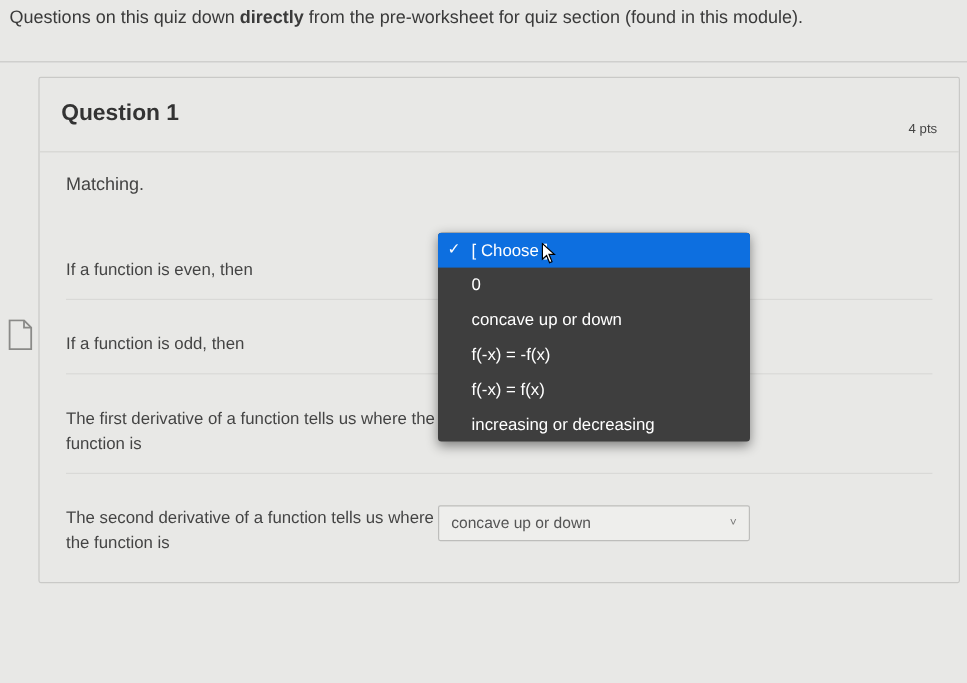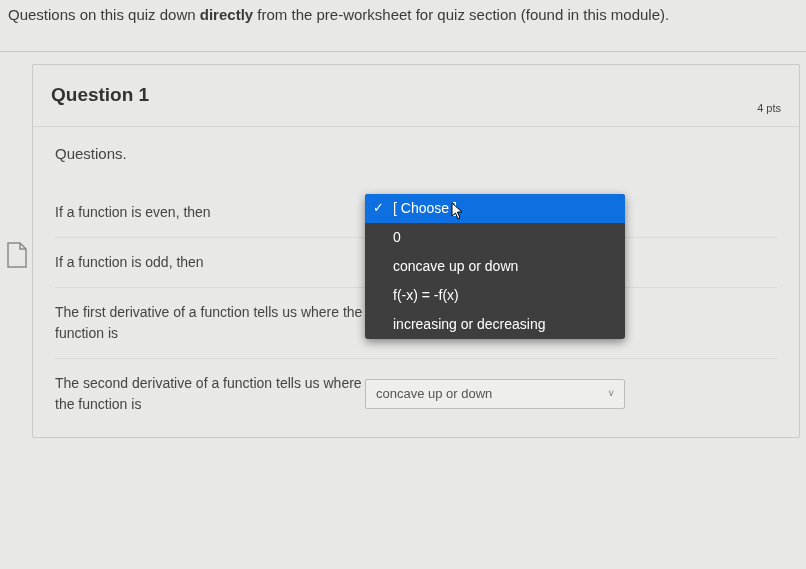--- a/index.html
+++ b/index.html
@@ -61,20 +61,21 @@
     align-items: center;
     padding: 14px 0;
     border-bottom: 1px solid #d9d9d7;
     position: relative;
   }
   .row:last-child { border-bottom: none; }
   .prompt {
     flex: 0 0 310px;
     color: #444;
     font-size: 14px;
+    margin-top: 12px;
   }
   .select-closed {
     flex: 0 0 260px;
     height: 30px;
     border: 1px solid #bdbdbb;
     background: #eeeeec;
     display: flex;
     align-items: center;
     justify-content: space-between;
     padding: 0 10px;
@@ -137,30 +138,31 @@
       <path d="M14 1 v6 h6" fill="none" stroke="#8a8a88" stroke-width="1.5"></path>
     </svg>
   </div>
 
   <div class="card">
     <div class="card-head">
       <div class="title">Question 1</div>
       <div class="pts">4 pts</div>
     </div>
     <div class="card-body">
-      <div class="subtitle">Questions.</div>
+      <div class="subtitle">Matching.</div>
 
       <div class="row">
         <div class="prompt">If a function is even, then</div>
 
         <div class="dropdown">
           <div class="opt selected">[ Choose ]</div>
           <div class="opt">0</div>
           <div class="opt">concave up or down</div>
           <div class="opt">f(-x) = -f(x)</div>
+          <div class="opt">f(-x) = f(x)</div>
           <div class="opt">increasing or decreasing</div>
         </div>
 
         <div class="cursor">
           <svg width="14" height="18" viewBox="0 0 14 18">
             <path d="M1 1 L1 14 L4.5 11 L7 17 L9 16 L6.5 10 L11 10 Z" fill="#fff" stroke="#000" stroke-width="1"></path>
           </svg>
         </div>
       </div>
 

